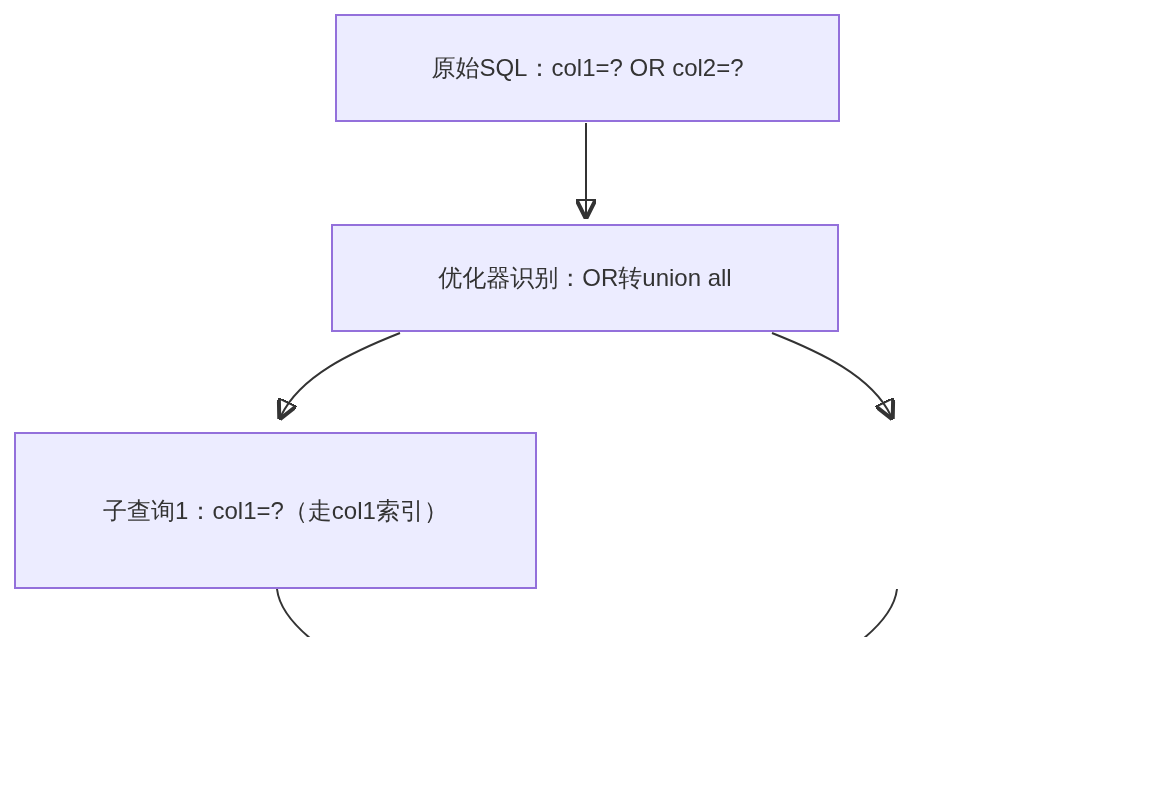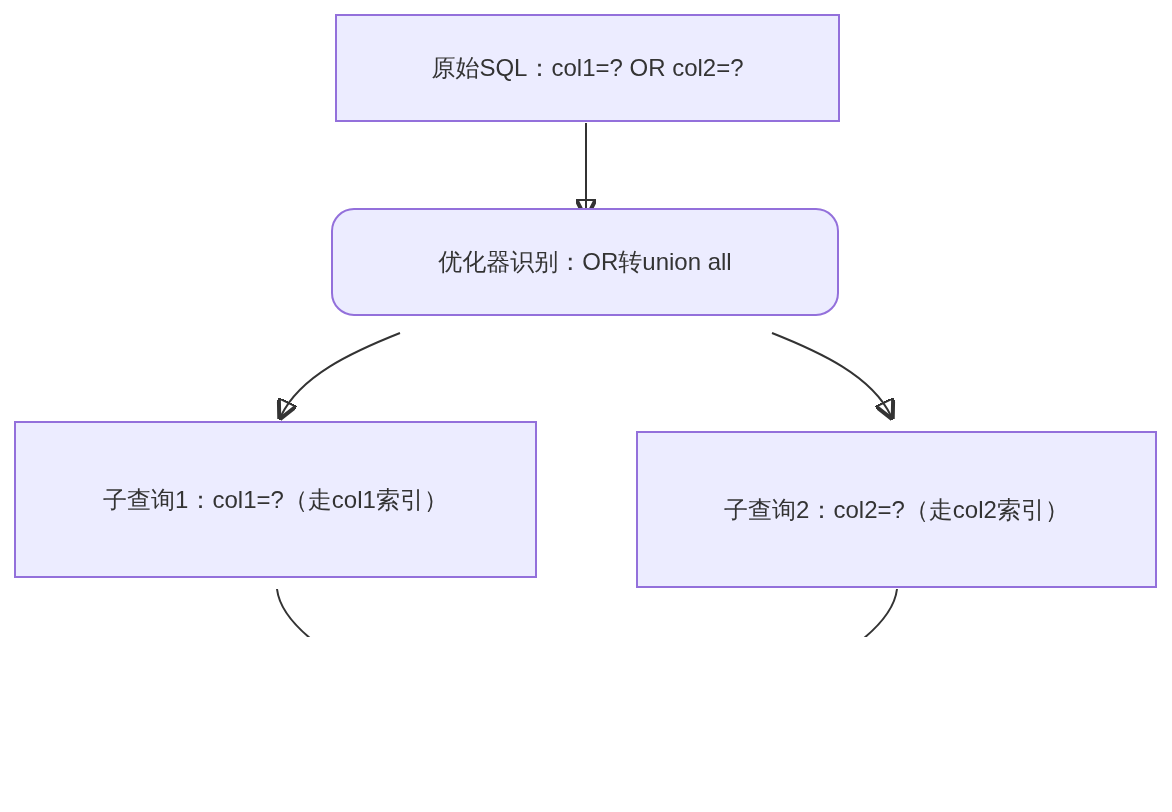--- a/index.html
+++ b/index.html
@@ -38,22 +38,22 @@
     text-align: center;
     color: #333333;
     font-size: 24px;
     line-height: 40px;
     padding: 0 22px;
   }
   .node span {
     display: inline-block;
   }
   #node-original   { left: 335px; top: 14px;  width: 505px; height: 108px; }
-  #node-optimizer  { left: 331px; top: 208px; width: 508px; height: 108px; border-radius: 23px; }
-  #node-subquery1  { left: 14px;  top: 421px; width: 523px; height: 157px; }
+  #node-optimizer  { left: 331px; top: 224px; width: 508px; height: 108px; }
+  #node-subquery1  { left: 14px;  top: 432px; width: 523px; height: 157px; }
   #node-subquery2  { left: 636px; top: 431px; width: 521px; height: 157px; }
   #node-union      { left: 401px; top: 690px; width: 374px; height: 104px; }
 </style>
 </head>
 <body>
 
 <div class="canvas">
 
   <svg class="edge-layer" viewBox="0 0 1172 812" xmlns="http://www.w3.org/2000/svg">
     <defs>
@@ -73,18 +73,15 @@
   </div>
 
   <div class="node" id="node-optimizer">
     <span>优化器识别：OR转union all</span>
   </div>
 
   <div class="node" id="node-subquery1">
     <span>子查询1：col1=?（走col1索引）</span>
   </div>
 
-  <div class="node" id="node-subquery2">
-    <span>子查询2：col2=?（走col2索引）</span>
-  </div>
 
 
 </div>
 
 </body></html>

